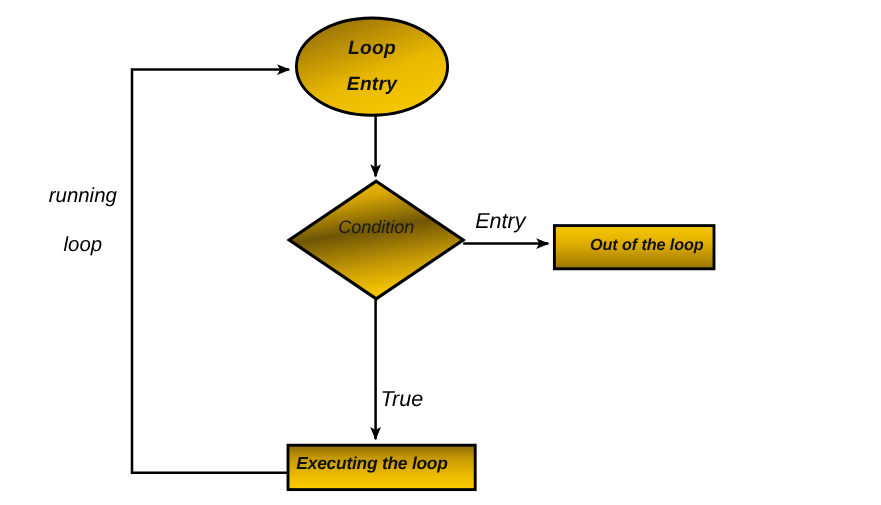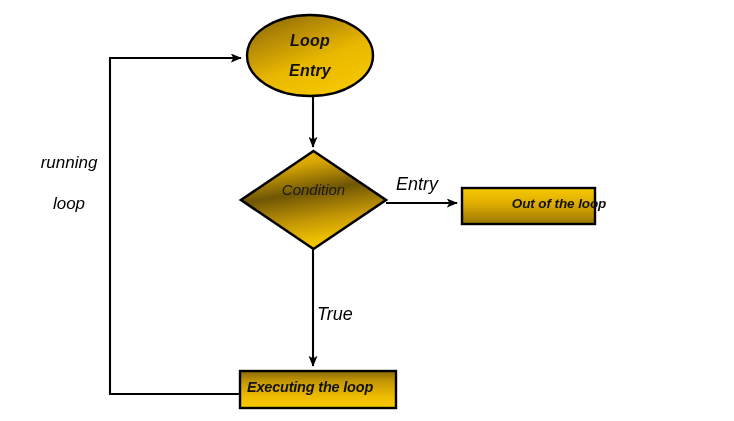--- a/index.html
+++ b/index.html
@@ -50,21 +50,21 @@
   #condition-label {
     left: 241px;
     top: 181px;
     width: 145px;
     font-size: 15px;
     font-weight: 400;
     color: #1a1a1a;
   }
   
   #out-of-loop-label {
-    left: 482px;
+    left: 462px;
     top: 196px;
     width: 154px;
     font-size: 13.5px;
     font-weight: bold;
     letter-spacing: -0.1px;
   }
   #executing-loop-label {
     left: 240px;
     top: 379px;
     width: 140px;
@@ -80,21 +80,21 @@
     font-weight: normal;
     white-space: nowrap;
     pointer-events: none;
   }
   #false-label {
     left: 396px;
     top: 174px;
   }
   #true-label {
     left: 317px;
-    top: 304px;
+    top: 322px;
   }
   #running-back-label {
     position: absolute;
     left: 33px;
     top: 142px;
     width: 72px;
     color: #000000;
     font-size: 17px;
     font-weight: normal;
     line-height: 41px;

